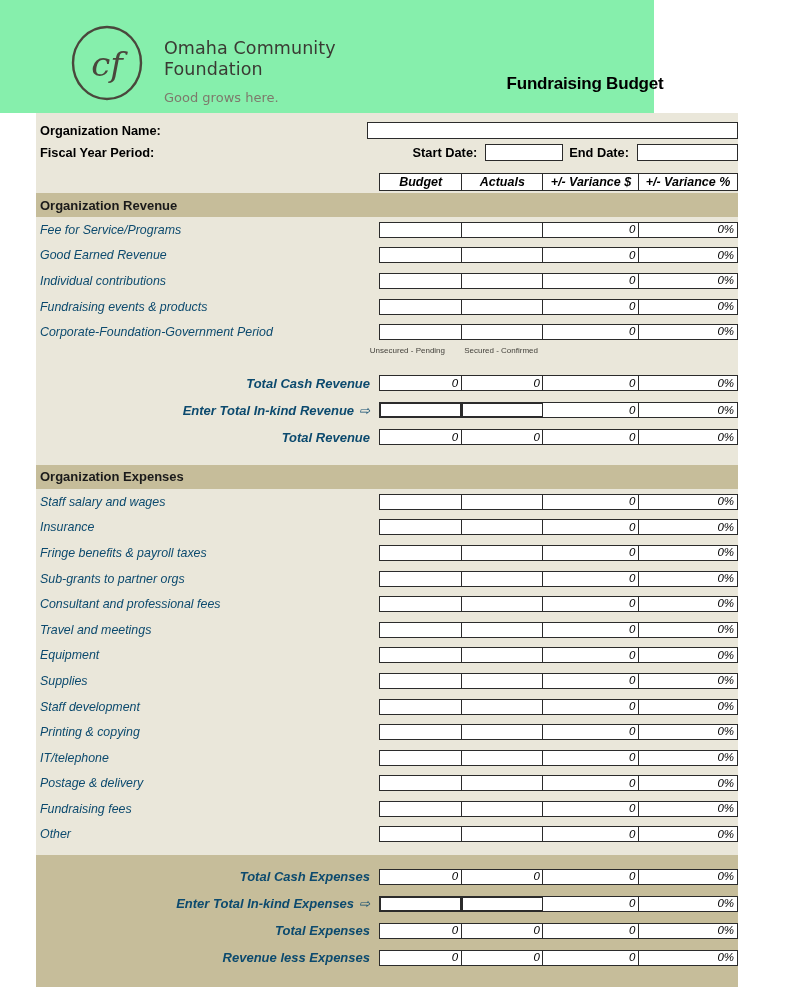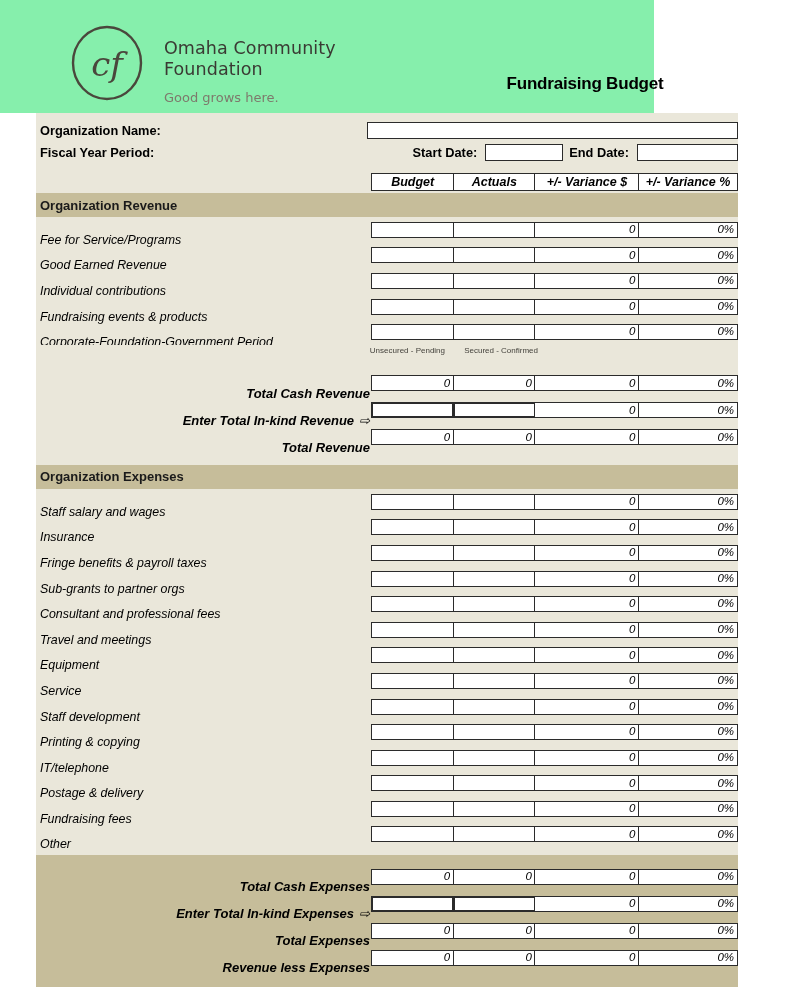--- a/index.html
+++ b/index.html
@@ -90,26 +90,26 @@
     position: relative;
     height: 25.6px;
     font-style: italic;
   }
   .row.tall { height: 27px; }
 
   
   .lbl {
     position: absolute;
     left: 4px;
-    top: 10px;
+    top: 0;
     height: 100%;
     display: flex;
     align-items: center;
     font-size: 12.4px;
-    color: #000000;
+    color: #0c4a6e;
     white-space: nowrap;
   }
   .lbl.right {
     left: auto;
     right: 368px;
     justify-content: flex-end;
     font-weight: bold;
     font-size: 13px;
   }
 
@@ -144,21 +144,21 @@
     align-items: center;
     justify-content: flex-end;
     padding-right: 3px;
     font-size: 11.5px;
     color: #000;
     line-height: 1;
   }
   .cell:first-child { margin-left: 0; }
   .cell.c-budget  { width: 83px; }
   .cell.c-actuals { width: 83px; }
-  .cell.c-var-d   { width: 105px; }
+  .cell.c-var-d   { width: 97px; }
   .cell.c-var-p   { width: 100px; }
   .cell.empty     { color: transparent; }
   .cell.thick     { border-width: 2.2px; }
 
   
   .hdr-cells .cell {
     height: 18px;
     justify-content: center;
     padding-right: 0;
     font-weight: bold;
@@ -441,21 +441,21 @@
         <div class="row">
           <span class="lbl">Equipment</span>
           <span class="cells">
             <span class="cell c-budget empty"></span>
             <span class="cell c-actuals empty"></span>
             <span class="cell c-var-d">0</span>
             <span class="cell c-var-p">0%</span>
           </span>
         </div>
         <div class="row">
-          <span class="lbl">Service</span>
+          <span class="lbl">Supplies</span>
           <span class="cells">
             <span class="cell c-budget empty"></span>
             <span class="cell c-actuals empty"></span>
             <span class="cell c-var-d">0</span>
             <span class="cell c-var-p">0%</span>
           </span>
         </div>
         <div class="row">
           <span class="lbl">Staff development</span>
           <span class="cells">

